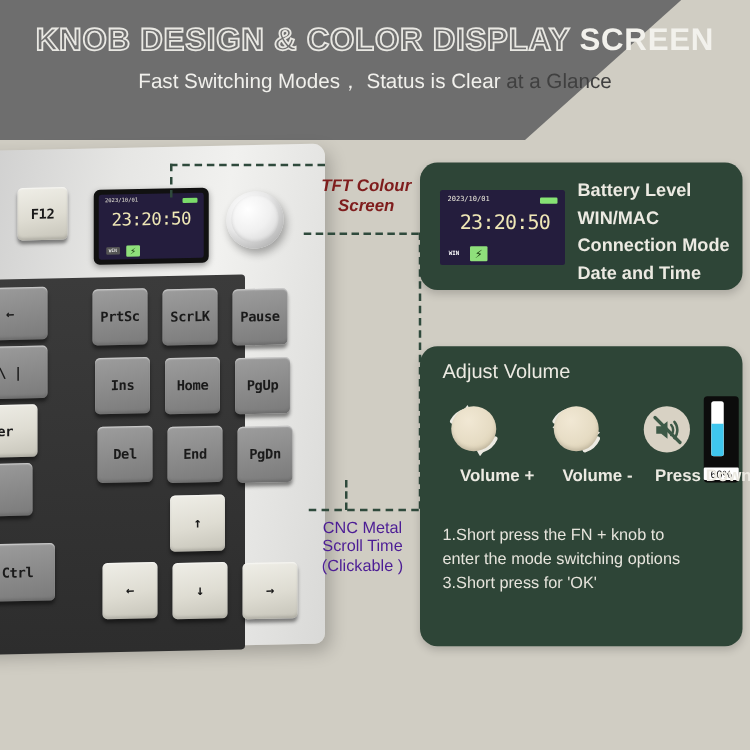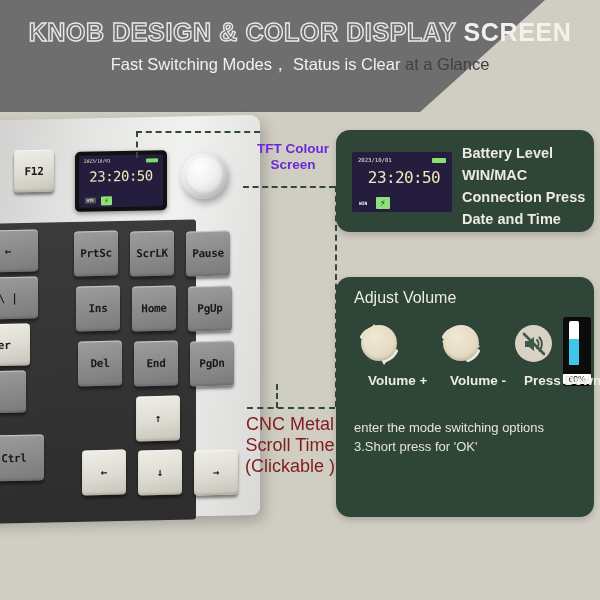--- a/index.html
+++ b/index.html
@@ -96,22 +96,22 @@
 
   
   .dash{position:absolute;border-color:#2f4a3c;}
   .dash.h{border-top:2px dashed #2f4a3c;height:0;}
   .dash.v{border-left:2px dashed #2f4a3c;width:0;}
 
   
   .anno{
     position:absolute;text-align:center;line-height:1.18;font-weight:bold;white-space:nowrap;
   }
-  .anno.on-gray{color:#6d28d9;font-size:13.5px;}
-  .anno.on-beige{color:#7f1d1d;font-size:18px;font-weight:normal;}
+  .anno.on-gray{color:#7f1d1d;font-size:13.5px;font-style:italic;}
+  .anno.on-beige{color:#4c1d95;font-size:13px;font-weight:normal;}
 
   
   .card{
     position:absolute;background:#2e4537;border-radius:14px;
     box-shadow:0 3px 7px rgba(0,0,0,.18);
   }
   .card-top{left:336px;top:130px;width:258px;height:102px;}
   .card-bottom{left:336px;top:277px;width:258px;height:240px;}
 
   
@@ -233,21 +233,21 @@
     <div class="tft">
       <div class="tft-date">2023/10/01</div>
       <div class="tft-batt"></div>
       <div class="tft-time">23:20:50</div>
       <div class="tft-win">WIN</div>
       <div class="tft-ic">⚡</div>
     </div>
     <div class="card-top-list" id="feature-list">
         <div>Battery Level</div>
         <div>WIN/MAC</div>
-        <div>Connection Press</div>
+        <div>Connection Mode</div>
         <div>Date and Time</div>
       </div>
   </div>
 
   <div class="card card-bottom">
 
     <div class="vol-title">Adjust Volume</div>
 
     <div class="knobrow">
 
@@ -288,18 +288,19 @@
       </div>
     </div>
 
     <div class="labelrow">
       <span style="left:2px;">Volume +</span>
       <span style="left:84px;">Volume -</span>
       <span style="left:158px;">Press Down</span>
     </div>
 
     <div class="mode-list" id="mode-list">
+        <div>1.Short press the FN + knob to</div>
         <div>enter the mode switching options</div>
         <div>3.Short press for 'OK'</div>
       </div>
   </div>
 
 </div>
 
 </body></html>

